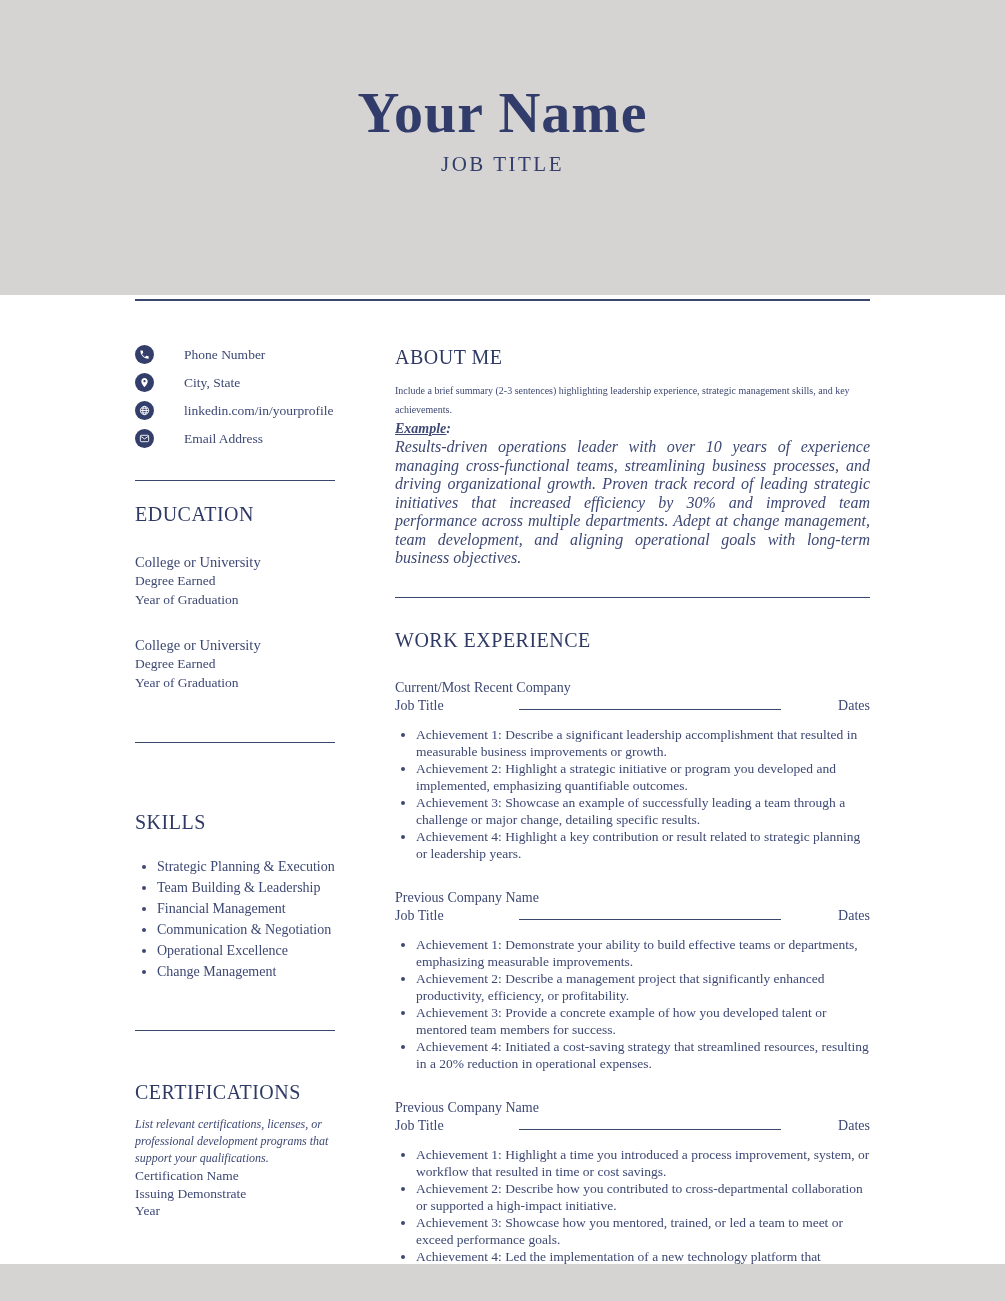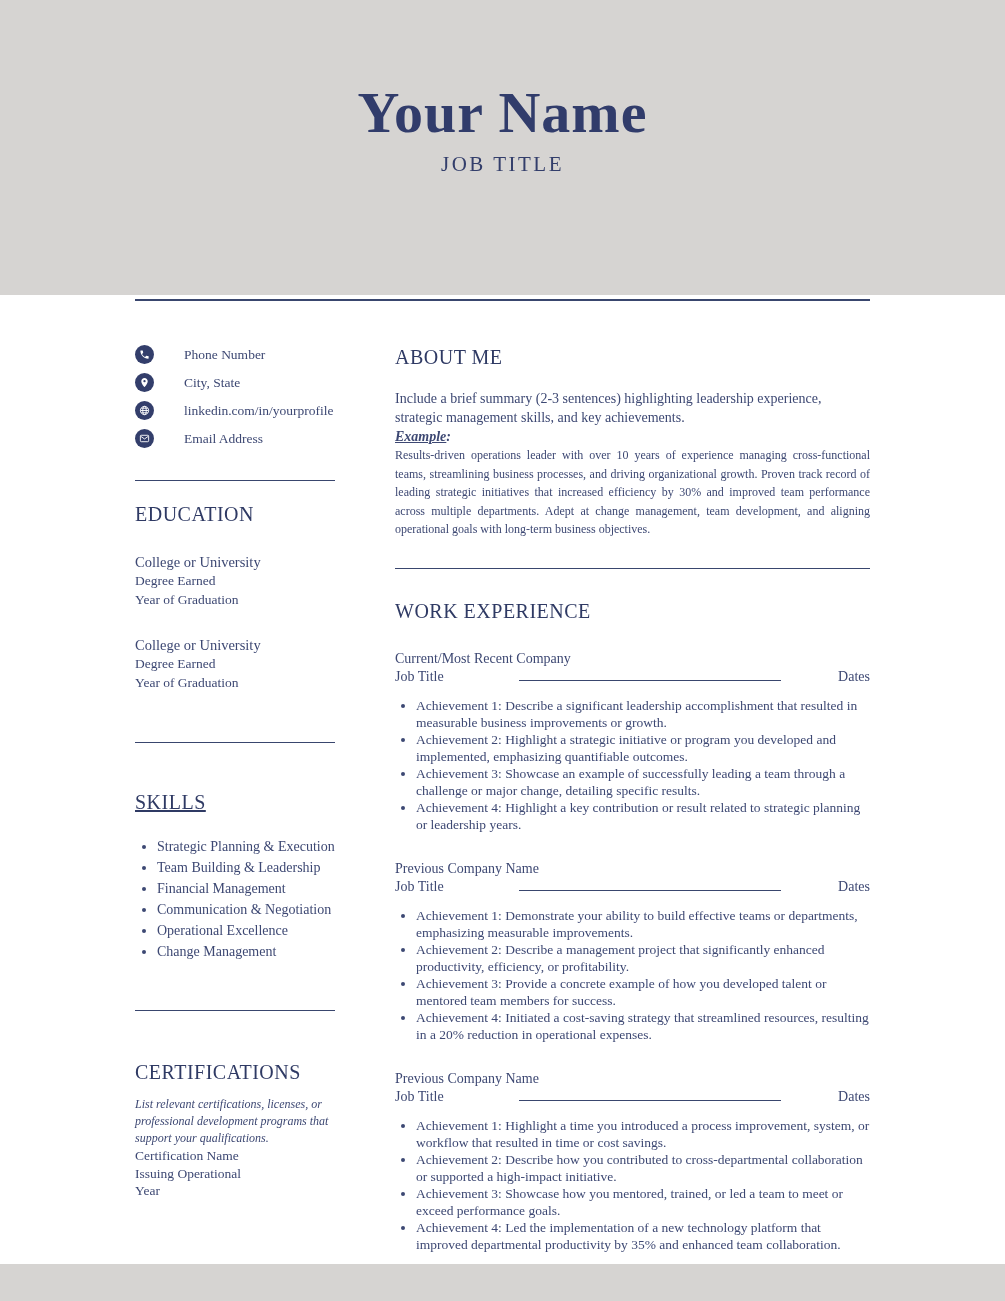--- a/index.html
+++ b/index.html
@@ -54,21 +54,21 @@
   .side-divider { border-top:1.5px solid #39466e; width:200px; }
   .div-1 { margin-top:32px; }
   .div-2 { margin-top:50px; }
   .div-3 { margin-top:48px; }
 
   .side-heading {
     font-size:20px; letter-spacing:0.5px; color:#2f3a64;
     margin-top:24px;
   }
   .edu-heading { margin-top:22px; }
-  .skills-heading { margin-top:48px;text-decoration:underline; }
+  .skills-heading { margin-top:68px; }
   .cert-heading { margin-top:50px; }
 
   .edu-entry { margin-top:27px; }
   .edu-school { font-size:14.5px; line-height:19px; }
   .edu-line   { font-size:13.5px; line-height:18.5px; }
 
   .skills-list { margin-top:22px; padding-left:22px; }
   .skills-list li { font-size:14px; line-height:21px; }
 
   .cert-note {
@@ -76,26 +76,26 @@
     font-size:12px; line-height:17px;
   }
   .cert-entry { }
   .cert-line  { font-size:13.5px; line-height:17.5px; }
 
   
   .main-heading {
     font-size:20px; letter-spacing:0.5px; color:#2f3a64;
   }
   .about-summary {
-    margin-top:21px; font-size:14px; line-height:18.5px;
+    margin-top:13px; font-size:10px; line-height:18.5px;
   }
   .example-line { font-size:14px; font-style:italic; line-height:19px;font-weight:bold; }
   .example-label { text-decoration:underline; }
   .example-para {
-    font-size:12px; line-height:18.5px;
+    font-size:16px; font-style:italic; line-height:18.5px;
     text-align:justify;
   }
   .main-divider { border-top:1.5px solid #39466e; margin-top:29px; }
   .work-heading { margin-top:31px; }
 
   .job { margin-top:27px; }
   .job-company { font-size:14px; line-height:18px; }
   .job-row { display:flex; align-items:baseline; margin-top:1px; }
   .job-role { font-size:14px; flex:none; }
   .job-rule {
@@ -192,21 +192,21 @@
         <li>Operational Excellence</li>
         <li>Change Management</li>
       </ul>
 
       <div class="side-divider div-3"></div>
 
       <div class="side-heading cert-heading">CERTIFICATIONS</div>
       <div class="cert-note">List relevant certifications, licenses, or professional development programs that support your qualifications.</div>
       <div class="cert-entry">
         <div class="cert-line">Certification Name</div>
-        <div class="cert-line">Issuing Operational</div>
+        <div class="cert-line">Issuing Demonstrate</div>
         <div class="cert-line">Year</div>
       </div>
 
     </div>
 
     <div class="right-col">
 
       <div class="main-heading">ABOUT ME</div>
       <div class="about-summary">Include a brief summary (2-3 sentences) highlighting leadership experience, strategic management skills, and key achievements.</div>
       <div class="example-line"><span class="example-label">Example</span><span>:</span></div>

